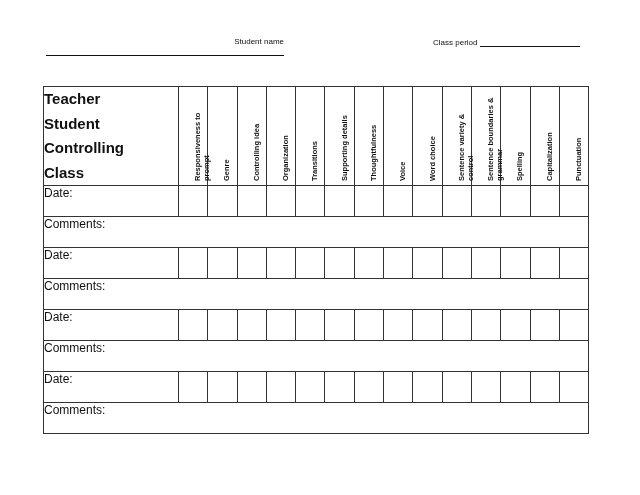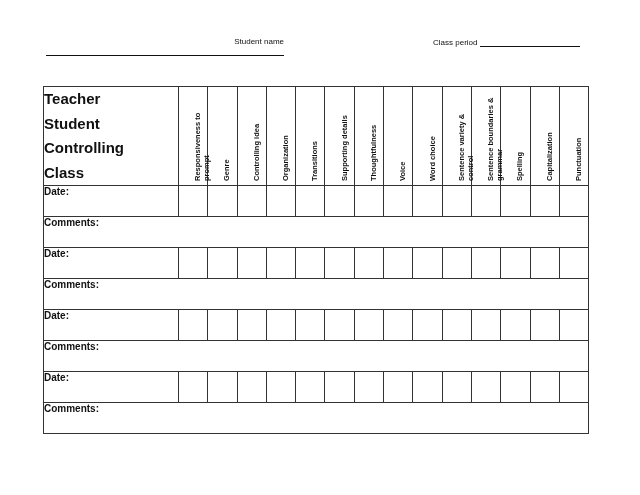--- a/index.html
+++ b/index.html
@@ -16,21 +16,21 @@
                  table-layout: fixed; width: 545px; }
     table.form td, table.form th { border: 1px solid #333; padding: 0; }
     th.title-cell { width: 134px; height: 97px; text-align: left; vertical-align: top;
                     font-size: 15px; font-weight: bold; line-height: 24.5px; padding: 0 0 0 4px; }
     th.col { width: 28.3px; height: 97px; position: relative; font-weight: bold; }
     th.col .vt { position: absolute; left: 50%; bottom: 4px; transform-origin: left bottom;
                  transform: rotate(-90deg) translateY(100%); white-space: normal; width: 90px;
                  font-size: 7.5px; line-height: 9px; text-align: left; }
     tr.date-row td { height: 30px; }
     tr.comments-row td { height: 30px; }
-    td.label-cell { vertical-align: top; font-size: 10px; font-weight: bold; padding: 2px 0 0 4px; }
+    td.label-cell { vertical-align: top; font-size: 12px; font-weight: normal; padding: 2px 0 0 4px; }
   </style>
 </head>
 <body>
 
 <div class="field" id="student">
   <span>Student name</span>
   <span class="line"></span>
 </div>
 <div class="field" id="period">
   <span>Class period</span>

